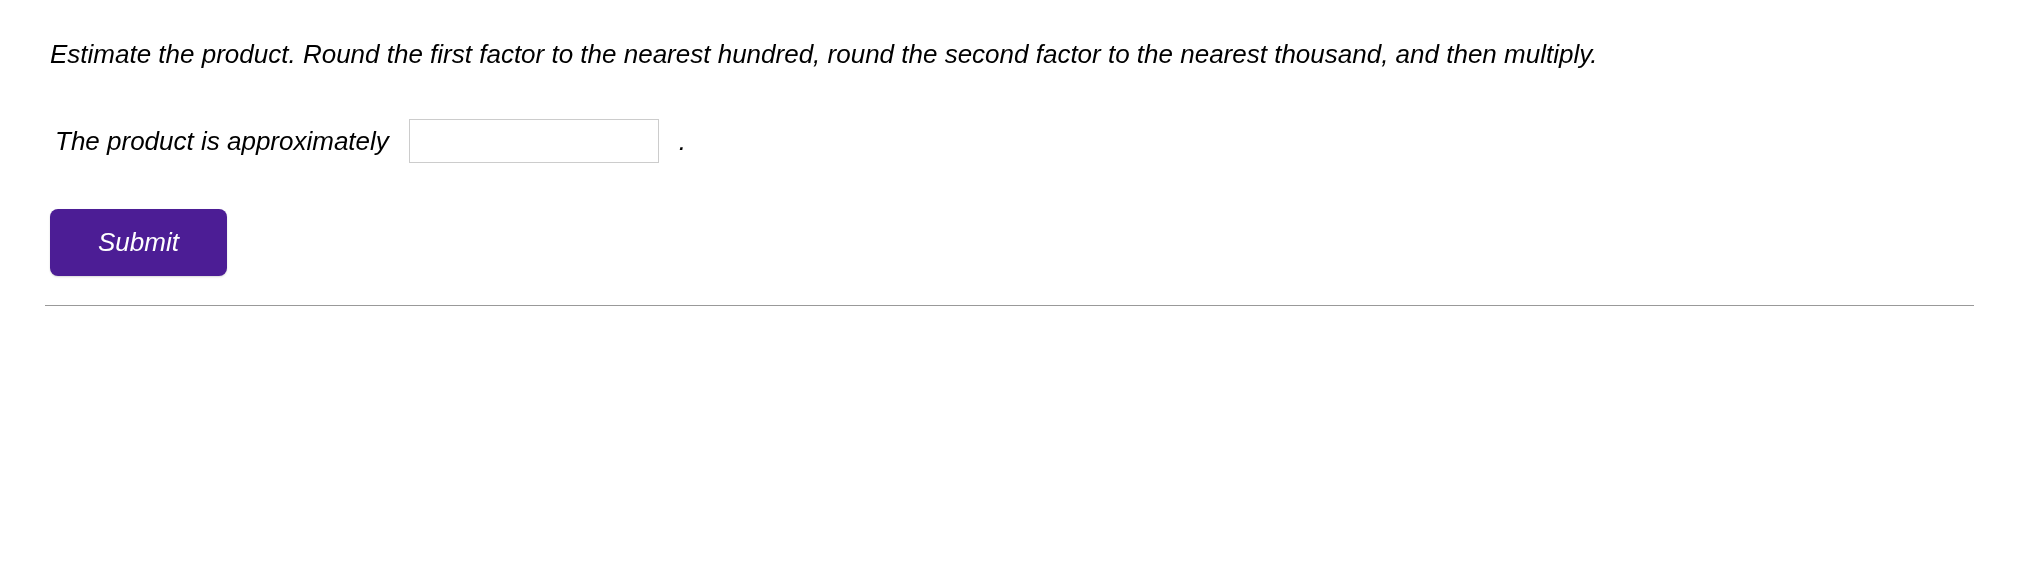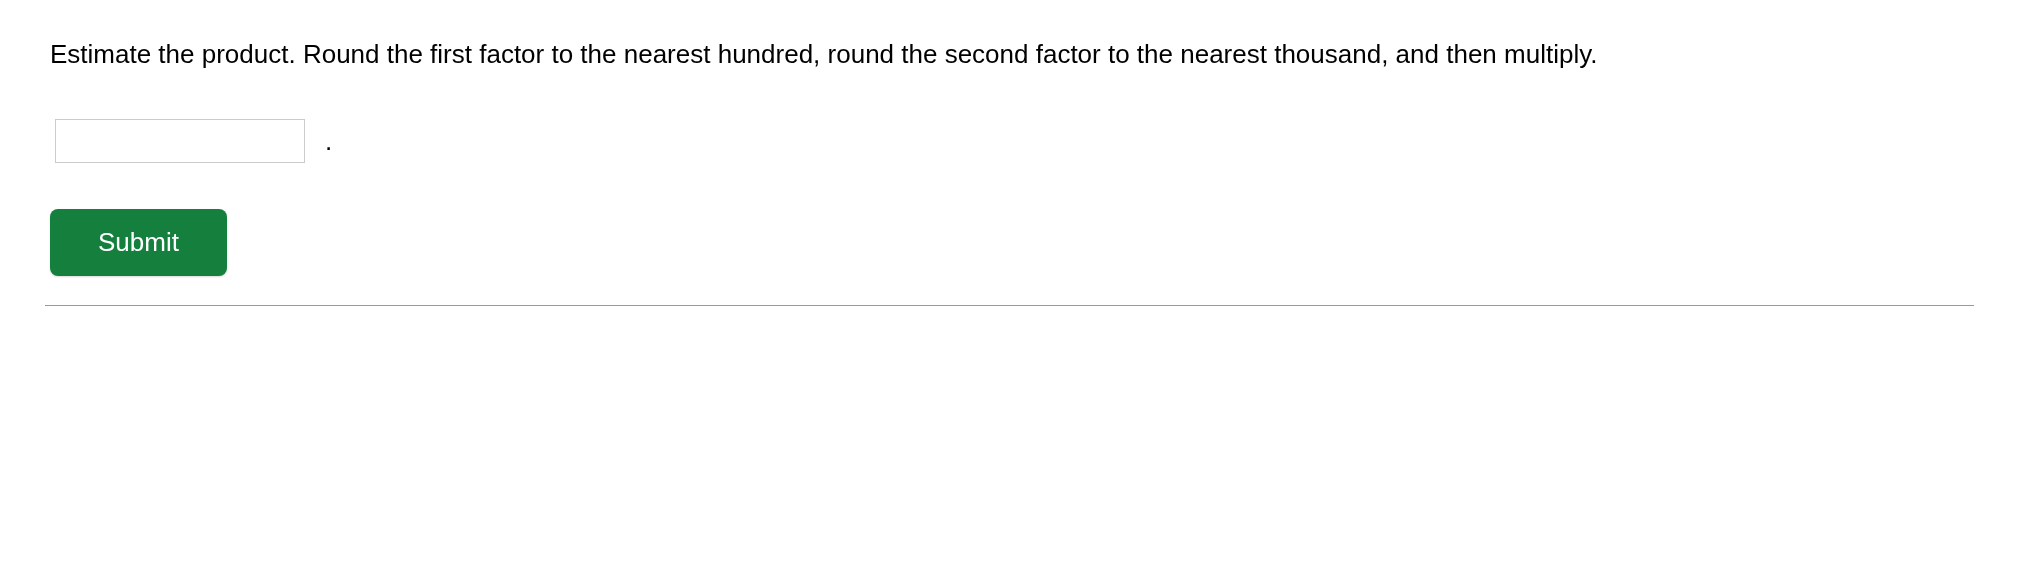--- a/index.html
+++ b/index.html
@@ -1,18 +1,19 @@
 <!DOCTYPE html>
 <html><head>
   <meta charset="utf-8">
   <style>
     * {
       box-sizing: border-box;
       margin: 5px;
       padding: 0;
+      font-style: italic;
     }
     body {
       font-family: Verdana, Geneva, sans-serif;
       font-size: 26px;
       color: #000;
       padding: 20px 30px;
       background: #fff;
       line-height: 1.5;
     }
     .container {
@@ -36,21 +37,21 @@
     }
     .answer-input {
       width: 250px;
       height: 44px;
       border: 1px solid #ccc;
       font-size: 24px;
       padding: 4px 8px;
       font-family: inherit;
     }
     .submit-btn {
-      background: #15803d;
+      background: #4c1d95;
       color: #fff;
       border: none;
       border-radius: 8px;
       font-size: 26px;
       padding: 18px 48px;
       cursor: pointer;
       font-family: inherit;
       box-shadow: 0 1px 2px rgba(0,0,0,0.15);
     }
     .period {
@@ -58,18 +59,19 @@
     }
   </style>
 </head>
 <body>
 
 <div class="container">
   <div class="instructions">Estimate the product. Round the first factor to the nearest hundred, round the second factor to the nearest thousand, and then multiply.</div>
   
   
   <div class="answer-row">
+    <span>The product is approximately</span>
     <input type="text" class="answer-input" value="" style="">
     <span class="period">.</span>
   </div>
   
   <button class="submit-btn">Submit</button>
 </div>
 
 </body></html>

